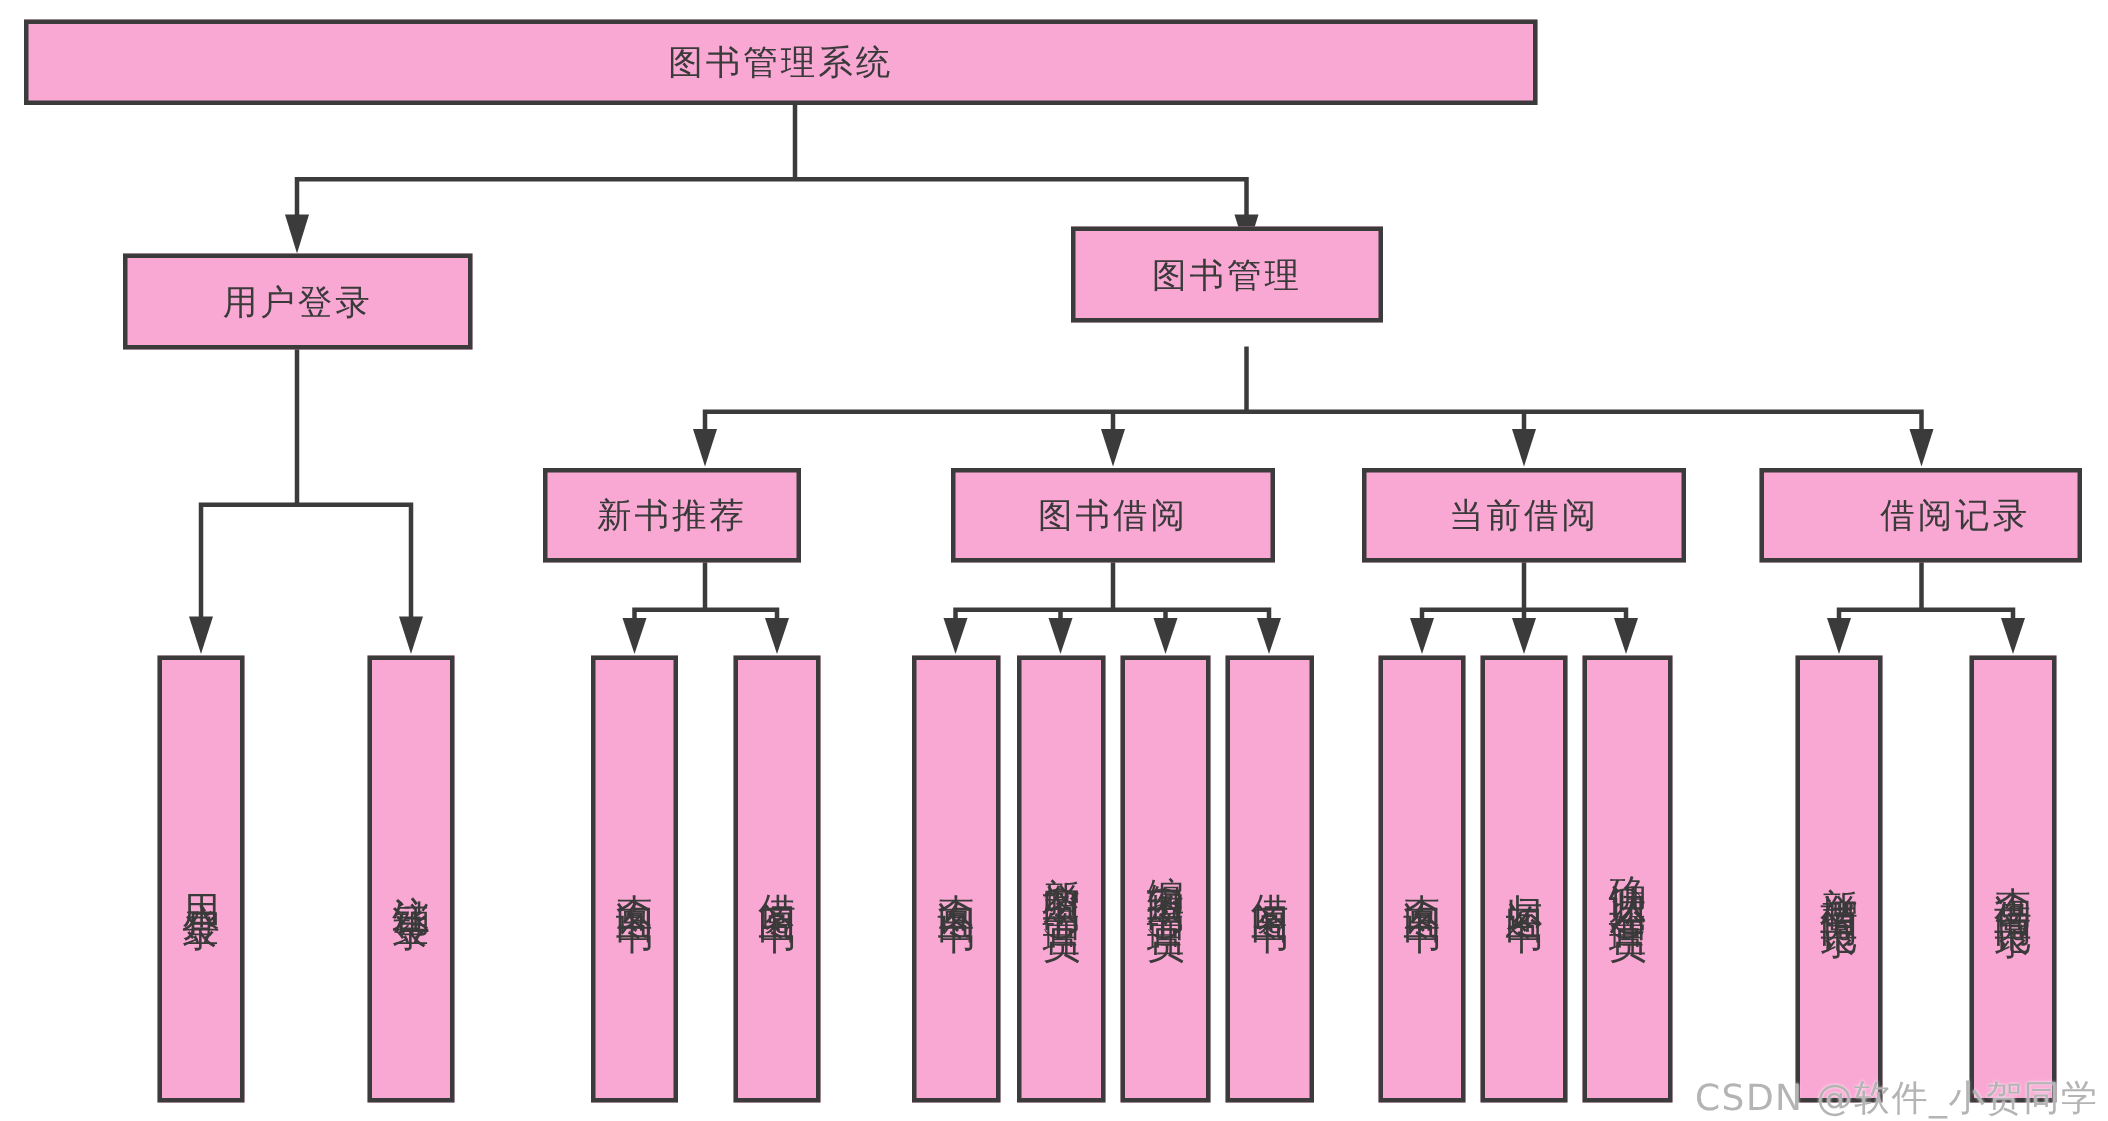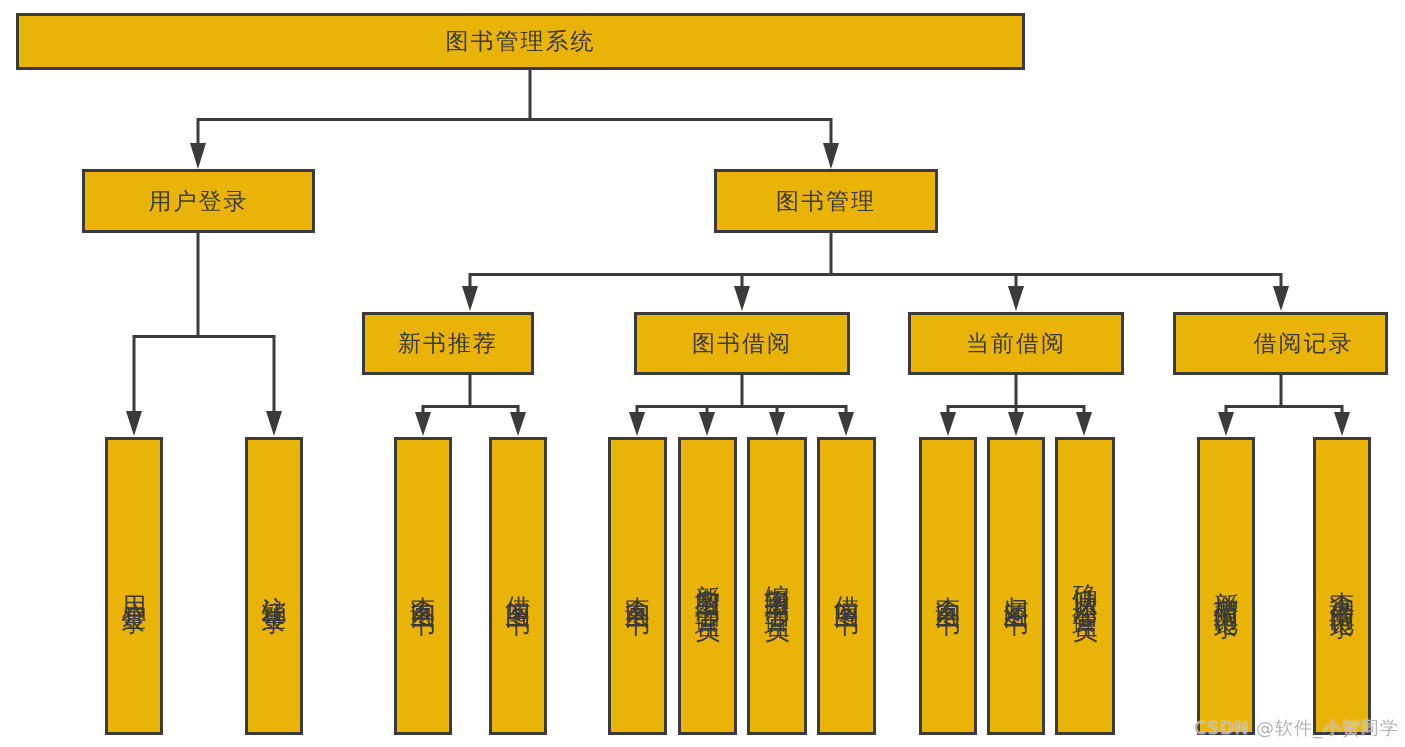--- a/index.html
+++ b/index.html
@@ -19,21 +19,21 @@
     position: absolute;
     left: 0;
     top: 0;
     width: 1405px;
     height: 747px;
   }
   .node {
     position: absolute;
     box-sizing: border-box;
     border: 3px solid #3b3b3b;
-    background: #eab308;
+    background: #f9a8d4;
     color: #3a3a3a;
     display: flex;
     align-items: center;
     justify-content: center;
     text-align: center;
   }
   .hnode {
     font-size: 23px;
     letter-spacing: 2px;
     white-space: nowrap;
@@ -43,21 +43,21 @@
     text-orientation: mixed;
     font-size: 25px;
     letter-spacing: 5px;
     line-height: 1;
     white-space: nowrap;
   }
   .watermark {
     position: absolute;
     top: 716px;
     right: 6px;
-    font-size: 18px;
+    font-size: 24px;
     letter-spacing: 1px;
     color: #b4b4b4;
     text-shadow: 0 0 2px #ffffff;
     white-space: nowrap;
   }
 </style>
 </head>
 <body>
 
 <div class="stage">
@@ -111,21 +111,21 @@
       <polygon points="1076,412 1092,412 1084,436"></polygon>
 
       <polygon points="1218,412 1234,412 1226,436"></polygon>
       <polygon points="1334,412 1350,412 1342,436"></polygon>
     </g>
   </svg>
 
   <div class="node hnode" style="left:16px; top:13px; width:1009px; height:57px;">图书管理系统</div>
 
   <div class="node hnode" style="left:82px; top:169px; width:233px; height:64px;">用户登录</div>
-  <div class="node hnode" style="left:714px; top:169px; width:224px; height:64px;">图书管理</div>
+  <div class="node hnode" style="left:714px; top:151px; width:208px; height:64px;">图书管理</div>
 
   <div class="node hnode" style="left:362px; top:312px; width:172px; height:63px;">新书推荐</div>
   <div class="node hnode" style="left:908px; top:312px; width:216px; height:63px;">当前借阅</div>
   <div class="node hnode" style="left:634px; top:312px; width:216px; height:63px;">图书借阅</div>
   <div class="node hnode" style="left:1173px; top:312px; width:215px; height:63px;padding-left:46px;">借阅记录</div>
 
   <div class="node vnode" style="left:105px; top:437px; width:58px; height:298px;">用户登录</div>
   <div class="node vnode" style="left:245px; top:437px; width:58px; height:298px;">注销登录</div>
 
   <div class="node vnode" style="left:394px; top:437px; width:58px; height:298px;">查询图书</div>

